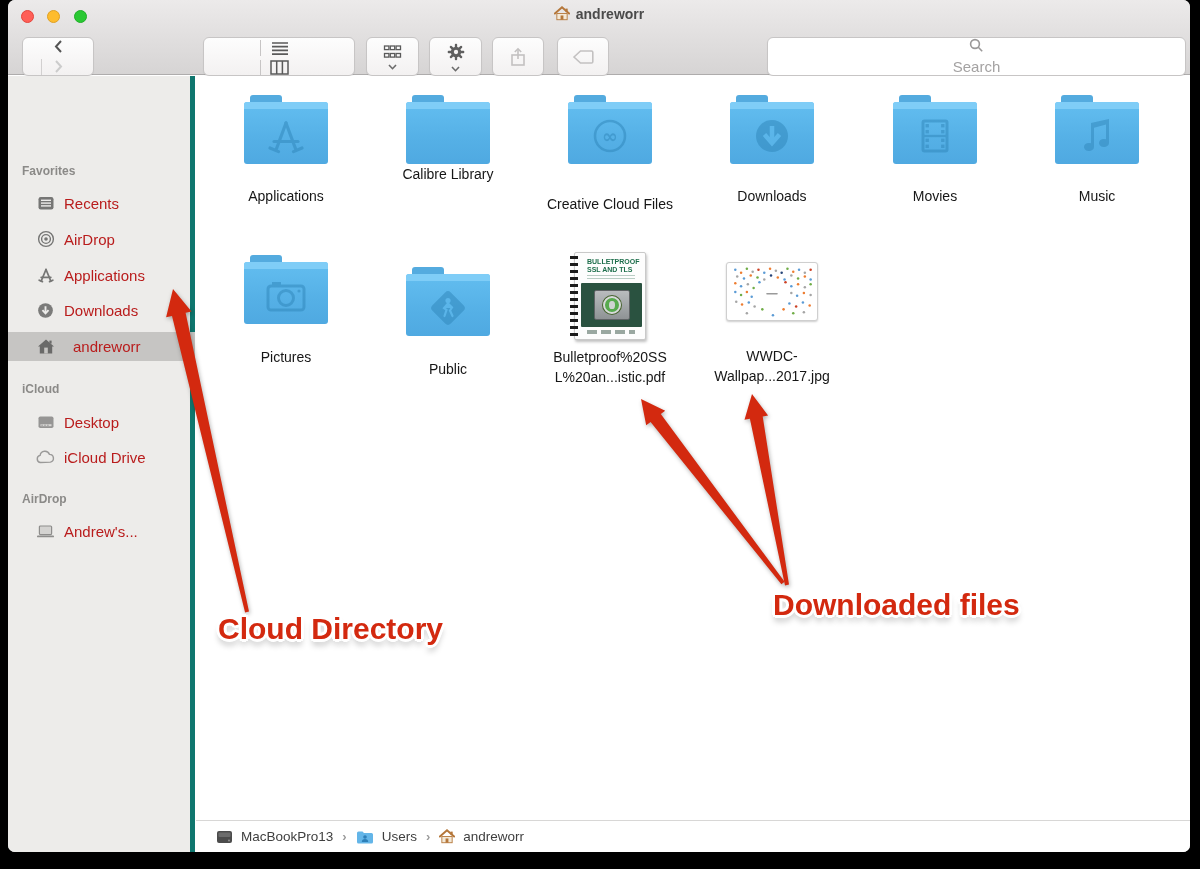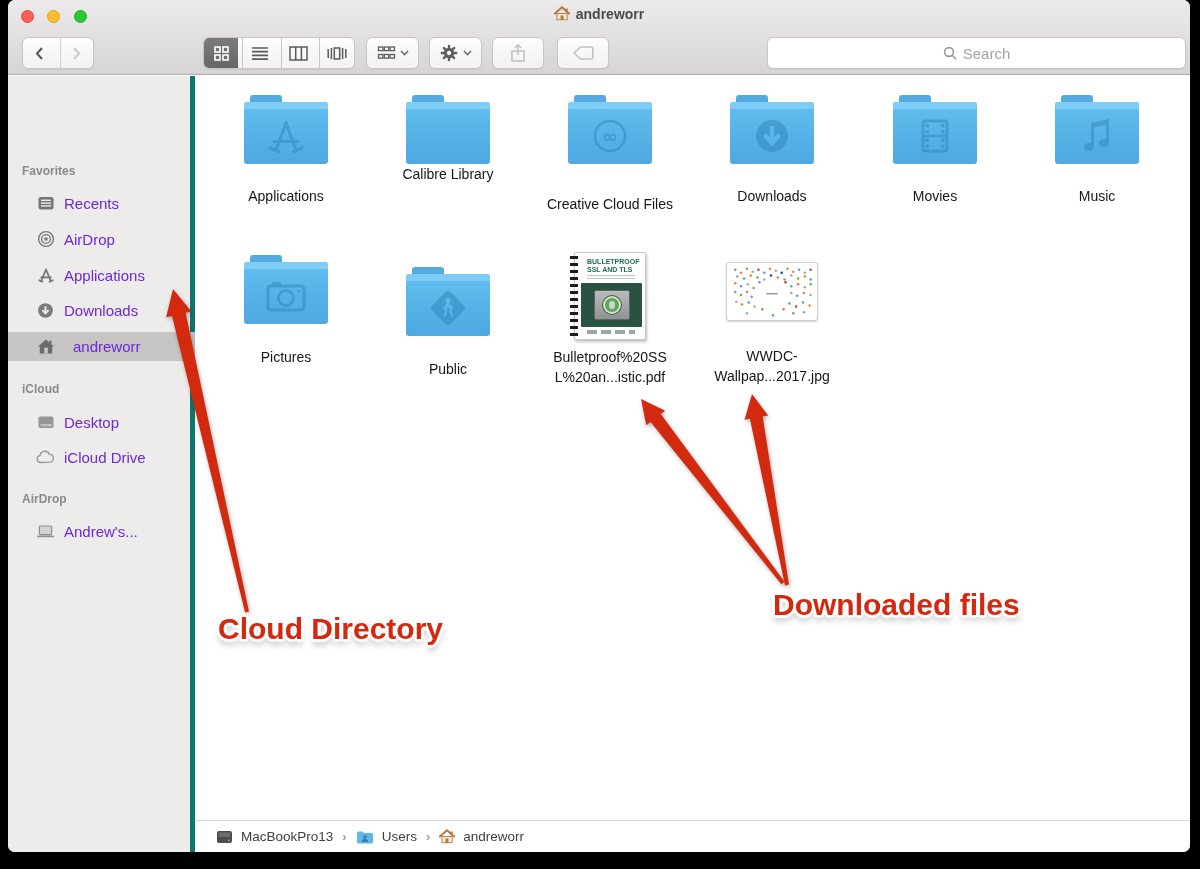--- a/index.html
+++ b/index.html
@@ -17,23 +17,23 @@
   .tl { position:absolute; top:10px; width:13px; height:13px; border-radius:50%; }
   .tl.close { left:13px; background:#ff5f57; border:1px solid #e4443c; }
   .tl.min   { left:39px; background:#febc2e; border:1px solid #dfa023; }
   .tl.zoom  { left:66px; background:#2ac833; border:1px solid #1faf28; }
 
   .win-title { position:absolute; top:0; left:0; right:0; height:27px;
     display:flex; align-items:center; justify-content:center; gap:6px;
     font-size:14px; font-weight:bold; color:#4a4a4a; }
 
   
-  .tb-btn { position:absolute; top:37px; height:32px; border:1px solid #c7c5c5; border-radius:6px;
+  .tb-btn { position:absolute; top:37px; height:39px; border:1px solid #c7c5c5; border-radius:6px;
     background:linear-gradient(#fdfdfd,#f3f1f1); display:flex; align-items:center; justify-content:center; gap:4px;
-    box-shadow:0 1px 1px rgba(0,0,0,.06); }
+    box-shadow:0 1px 1px rgba(0,0,0,.06);flex-direction:column; }
   .nav-group { left:14px; width:72px; padding:0; overflow:hidden; }
   .nav-group .seg { width:50%; height:100%; display:flex; align-items:center; justify-content:center; }
   .nav-group .seg + .seg { border-left:1px solid #d2d0d0; }
 
   .viewseg { left:195px; width:152px; overflow:hidden; }
   .viewseg .seg { width:38px; height:100%; display:flex; align-items:center; justify-content:center; }
   .viewseg .seg + .seg { border-left:1px solid #c7c5c5; }
   .viewseg .seg.sel { background:linear-gradient(#7b7b7b,#676767); }
 
   .arrange { left:358px; width:53px; }
@@ -42,21 +42,21 @@
   .tag     { left:549px; width:52px; }
 
   .searchf { left:759px; width:419px; background:#fff; justify-content:center; gap:5px; }
   .searchf span { font-size:15px; color:#a4a2a2; }
 
   
   .sidebar { position:absolute; left:0; top:76px; width:187px; bottom:0;
     background:#edecea; border-right:5px solid #0f766e; }
   .sb-head { position:absolute; left:14px; font-size:12px; font-weight:bold; color:#8b8a88; }
   .srow { position:absolute; left:0; width:187px; height:30px; display:flex; align-items:center;
-    padding-left:28px; gap:9px; font-size:15px; color:#6d28d9; }
+    padding-left:28px; gap:9px; font-size:15px; color:#b91c1c; }
   .srow.sel { background:#c6c5c3; height:29px; }
   .sb-ic { width:19px; height:18px; display:flex; align-items:center; justify-content:center; flex:0 0 19px; }
 
   
   .content { position:absolute; left:188px; top:76px; right:0; bottom:32px; background:#fff; }
   .gi { position:absolute; width:150px; text-align:center; }
   .gl { margin-top:0; font-size:14px; line-height:20px; color:#161616; }
 
   
   .folder { position:relative; width:84px; height:62px; margin:8px auto 0; }

